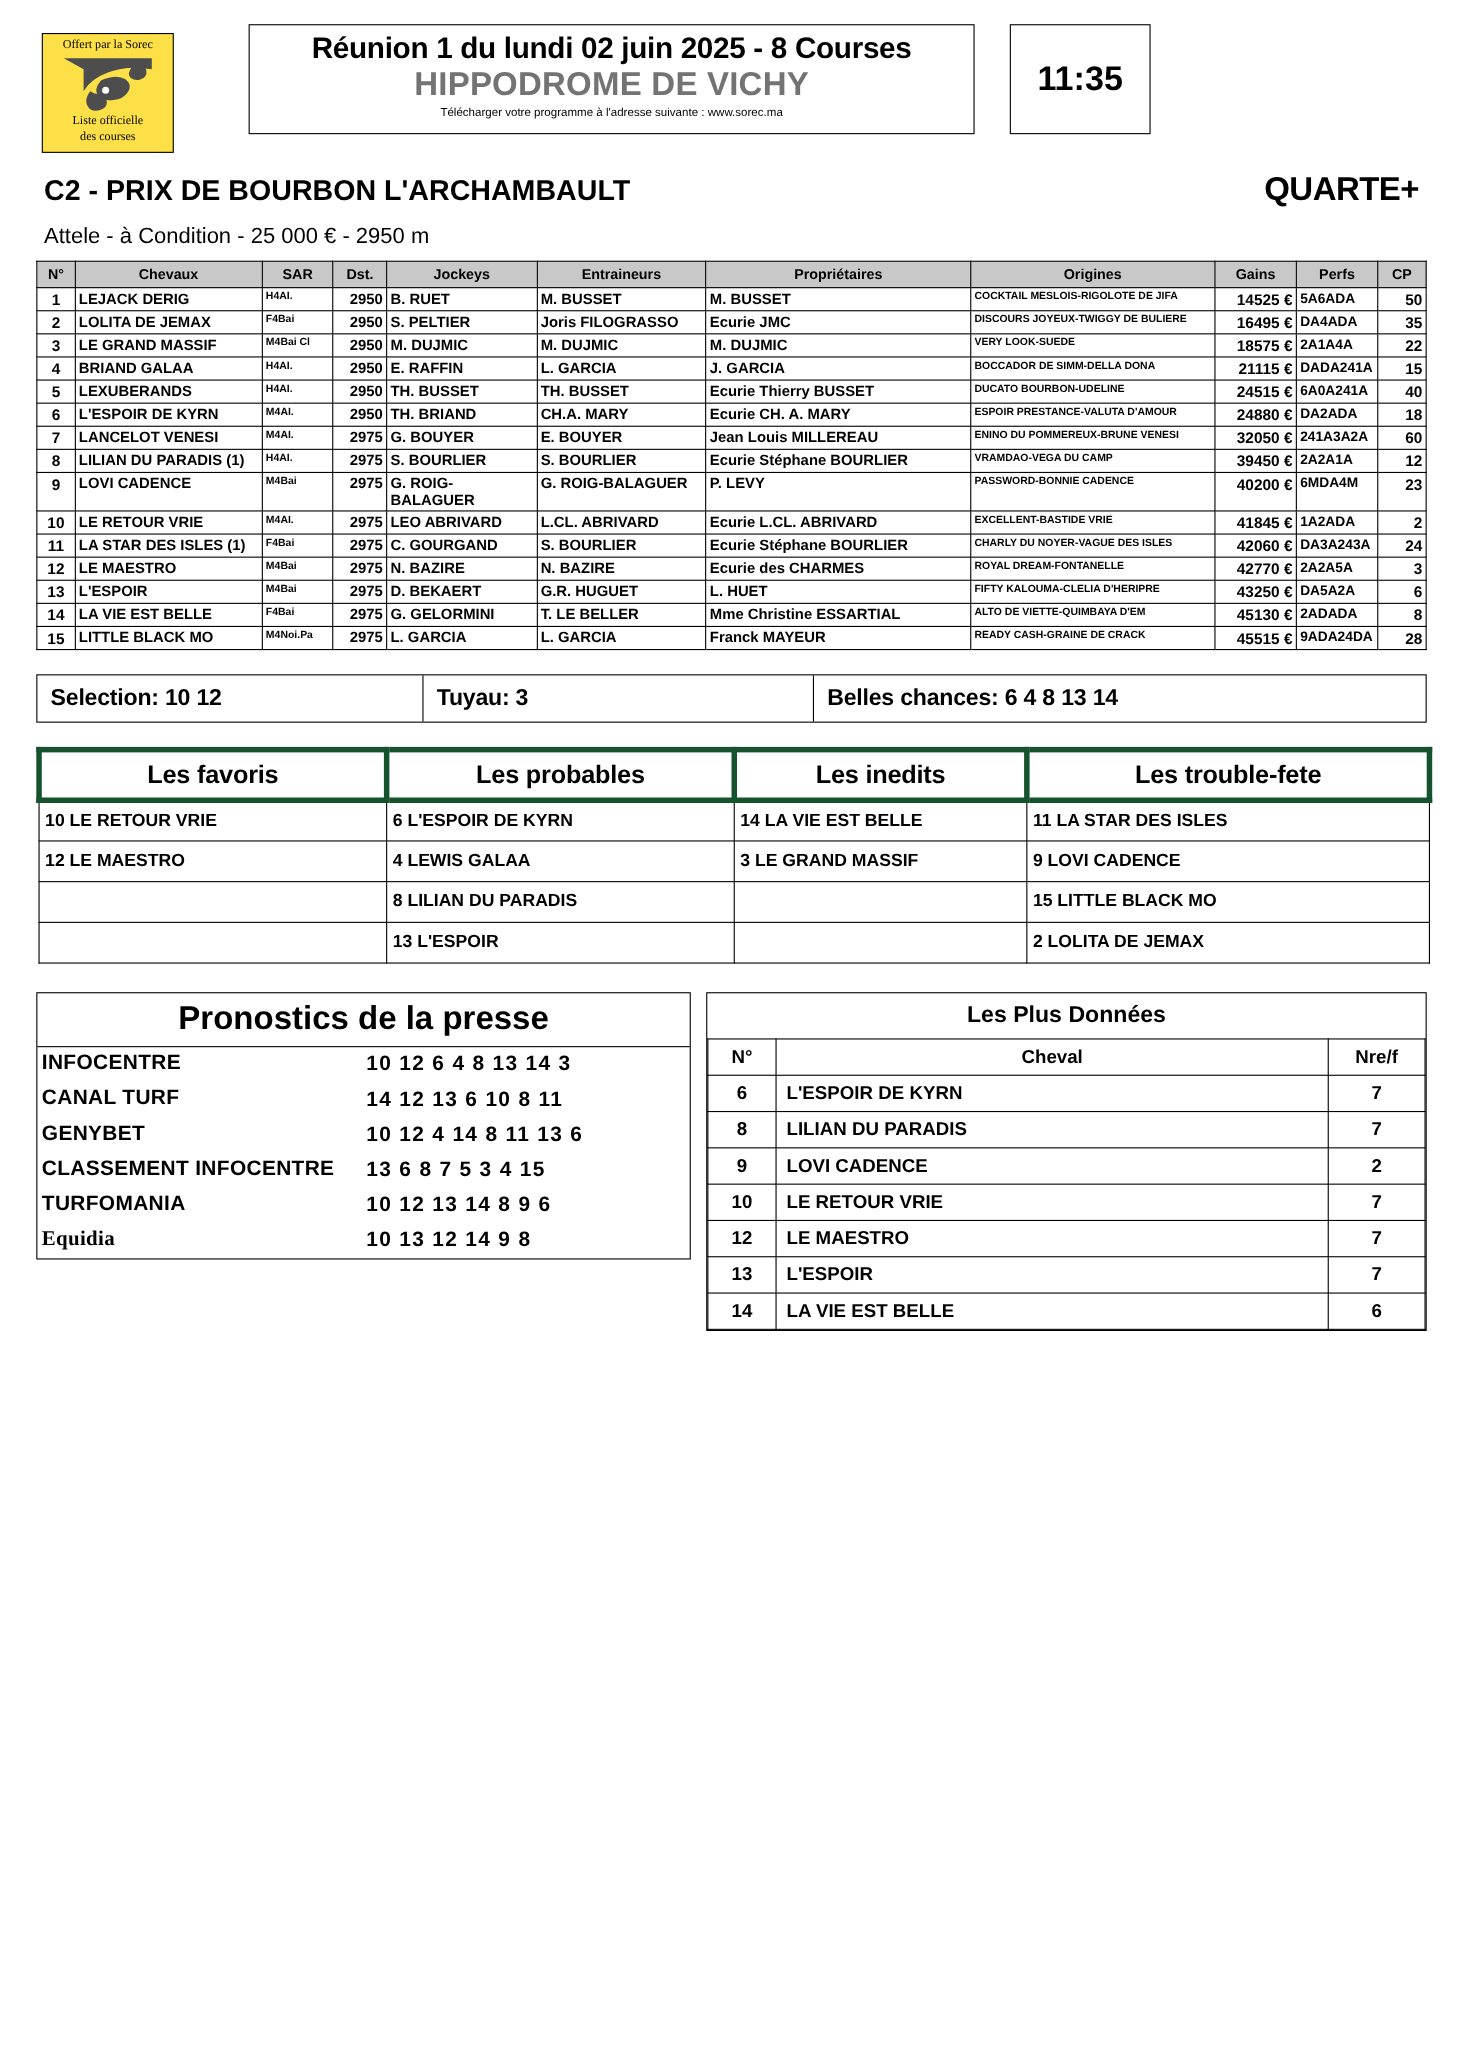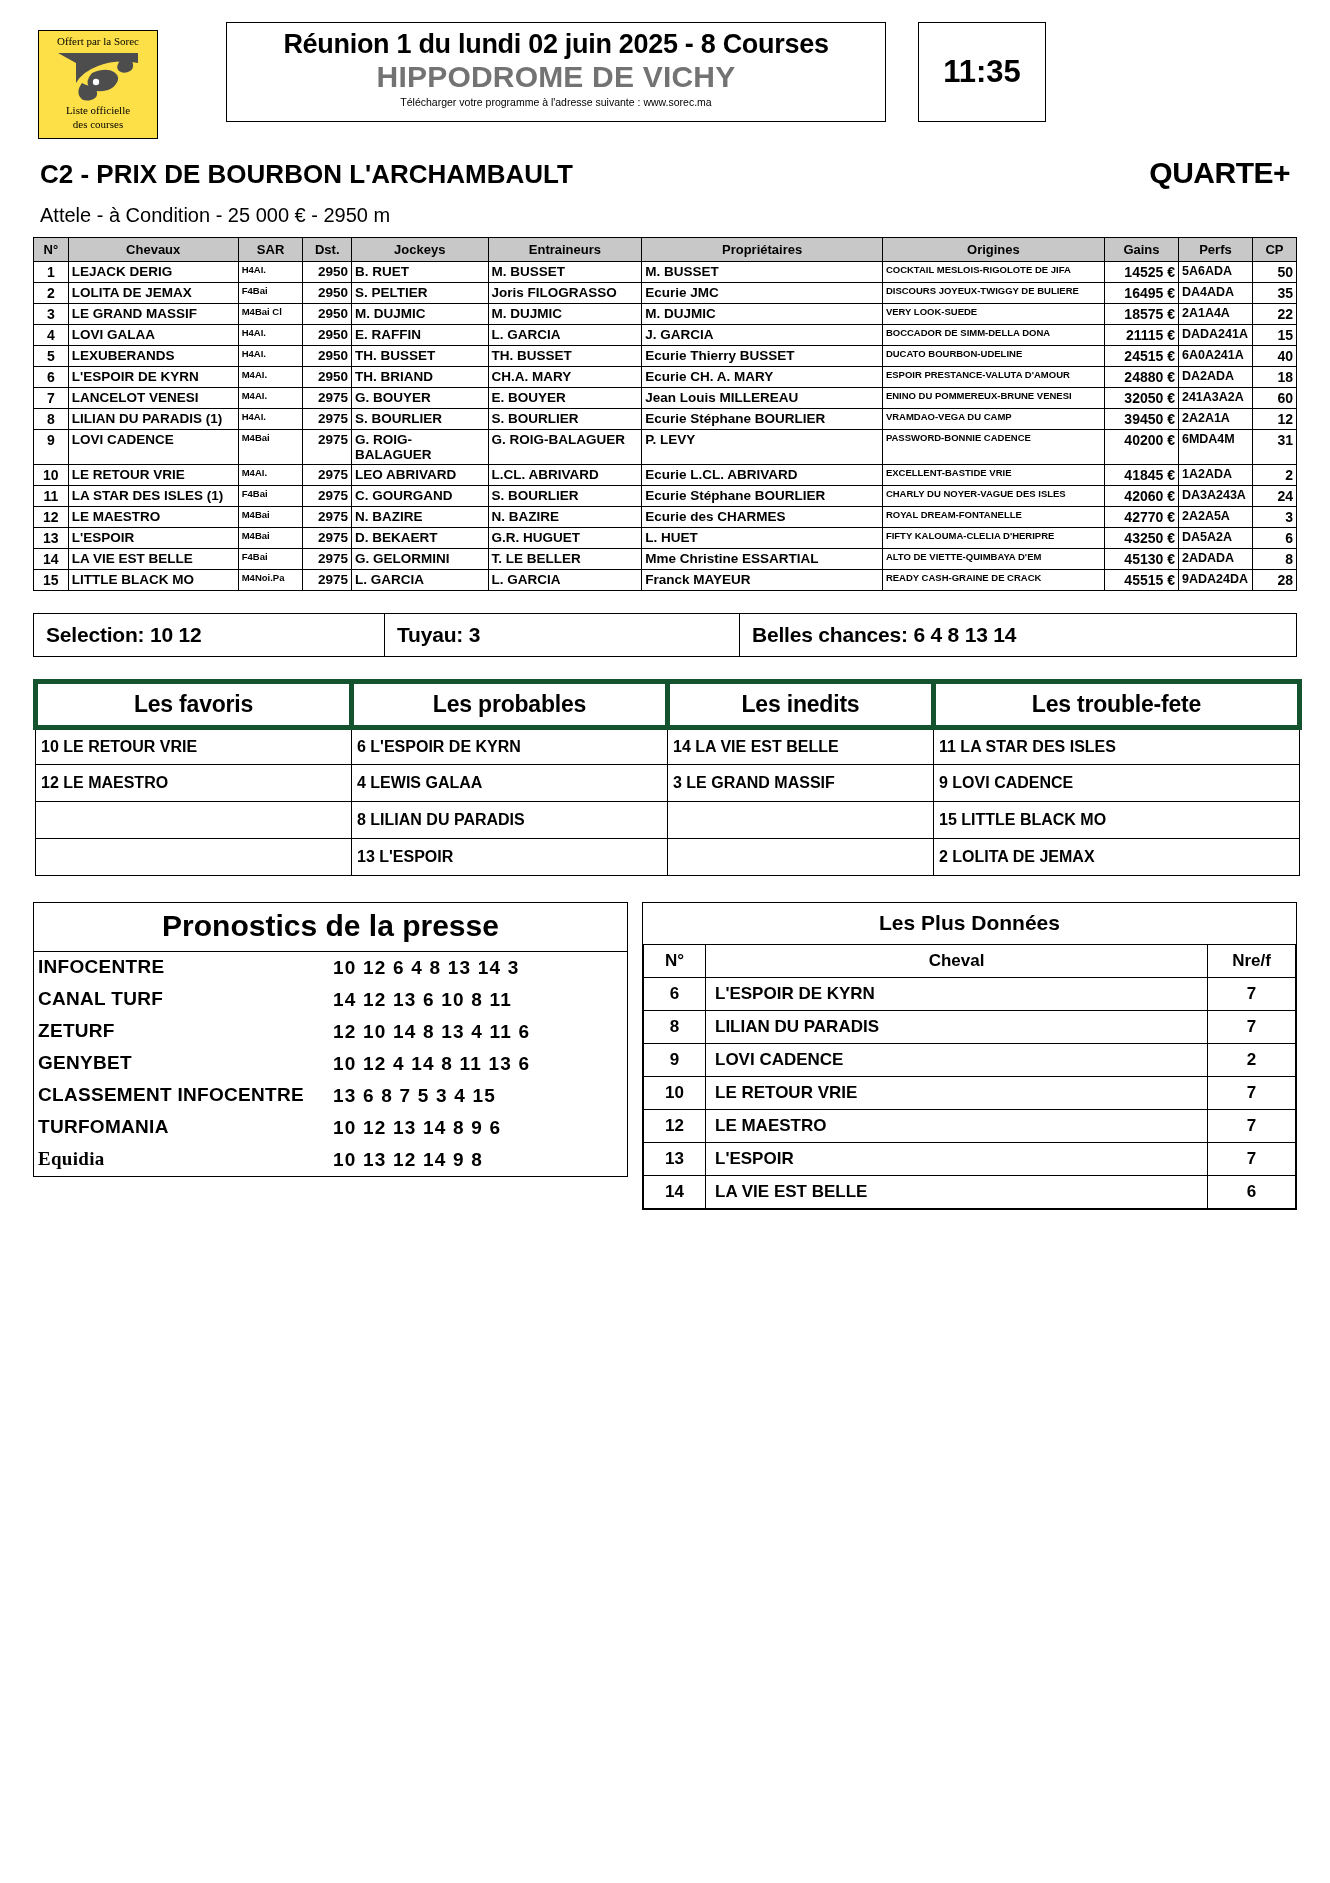--- a/index.html
+++ b/index.html
@@ -361,21 +361,21 @@
           <td class="c-jock">M. DUJMIC</td>
           <td class="c-entr">M. DUJMIC</td>
           <td class="c-prop">M. DUJMIC</td>
           <td class="c-orig">VERY LOOK-SUEDE</td>
           <td class="c-gain">18575 €</td>
           <td class="c-perf">2A1A4A</td>
           <td class="c-cp">22</td>
         </tr>
         <tr>
           <td class="c-num">4</td>
-          <td class="c-horse">LOVI GALAA</td>
+          <td class="c-horse">BRIAND GALAA</td>
           <td class="c-sar">H4AI.</td>
           <td class="c-dst">2950</td>
           <td class="c-jock">E. RAFFIN</td>
           <td class="c-entr">L. GARCIA</td>
           <td class="c-prop">J. GARCIA</td>
           <td class="c-orig">BOCCADOR DE SIMM-DELLA DONA</td>
           <td class="c-gain">21115 €</td>
           <td class="c-perf">DADA241A</td>
           <td class="c-cp">15</td>
         </tr>
@@ -435,21 +435,21 @@
           <td class="c-num">9</td>
           <td class="c-horse">LOVI CADENCE</td>
           <td class="c-sar">M4Bai</td>
           <td class="c-dst">2975</td>
           <td class="c-jock">G. ROIG-BALAGUER</td>
           <td class="c-entr">G. ROIG-BALAGUER</td>
           <td class="c-prop">P. LEVY</td>
           <td class="c-orig">PASSWORD-BONNIE CADENCE</td>
           <td class="c-gain">40200 €</td>
           <td class="c-perf">6MDA4M</td>
-          <td class="c-cp">31</td>
+          <td class="c-cp">23</td>
         </tr>
         <tr>
           <td class="c-num">10</td>
           <td class="c-horse">LE RETOUR VRIE</td>
           <td class="c-sar">M4AI.</td>
           <td class="c-dst">2975</td>
           <td class="c-jock">LEO ABRIVARD</td>
           <td class="c-entr">L.CL. ABRIVARD</td>
           <td class="c-prop">Ecurie L.CL. ABRIVARD</td>
           <td class="c-orig">EXCELLENT-BASTIDE VRIE</td>
@@ -585,24 +585,20 @@
       <tbody id="press-body">
           <tr>
             <td class="press-name">INFOCENTRE</td>
             <td class="press-picks">10 12 6 4 8 13 14 3</td>
           </tr>
           <tr>
             <td class="press-name">CANAL TURF</td>
             <td class="press-picks">14 12 13 6 10 8 11</td>
           </tr>
           <tr>
-            <td class="press-name">ZETURF</td>
-            <td class="press-picks">12 10 14 8 13 4 11 6</td>
-          </tr>
-          <tr>
             <td class="press-name">GENYBET</td>
             <td class="press-picks">10 12 4 14 8 11 13 6</td>
           </tr>
           <tr>
             <td class="press-name">CLASSEMENT INFOCENTRE</td>
             <td class="press-picks">13 6 8 7 5 3 4 15</td>
           </tr>
           <tr>
             <td class="press-name">TURFOMANIA</td>
             <td class="press-picks">10 12 13 14 8 9 6</td>

